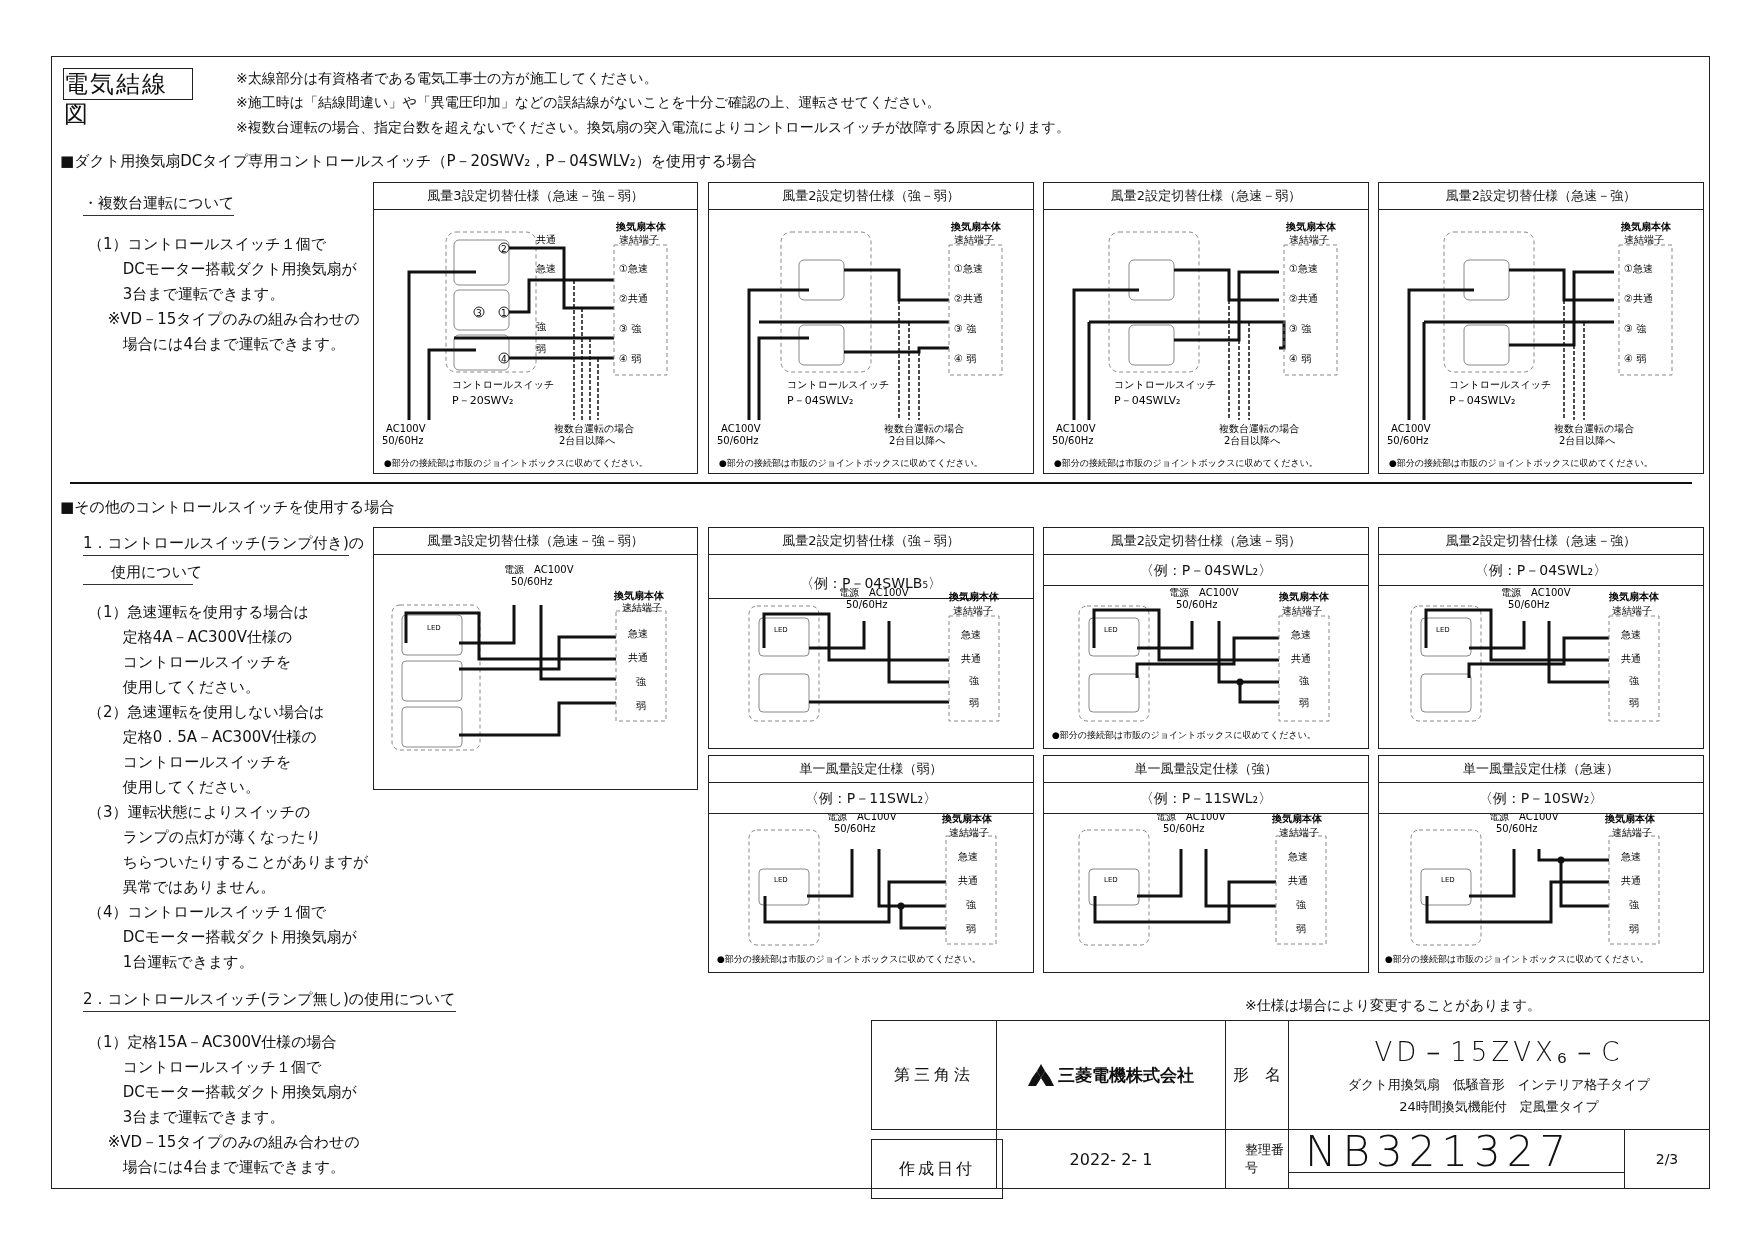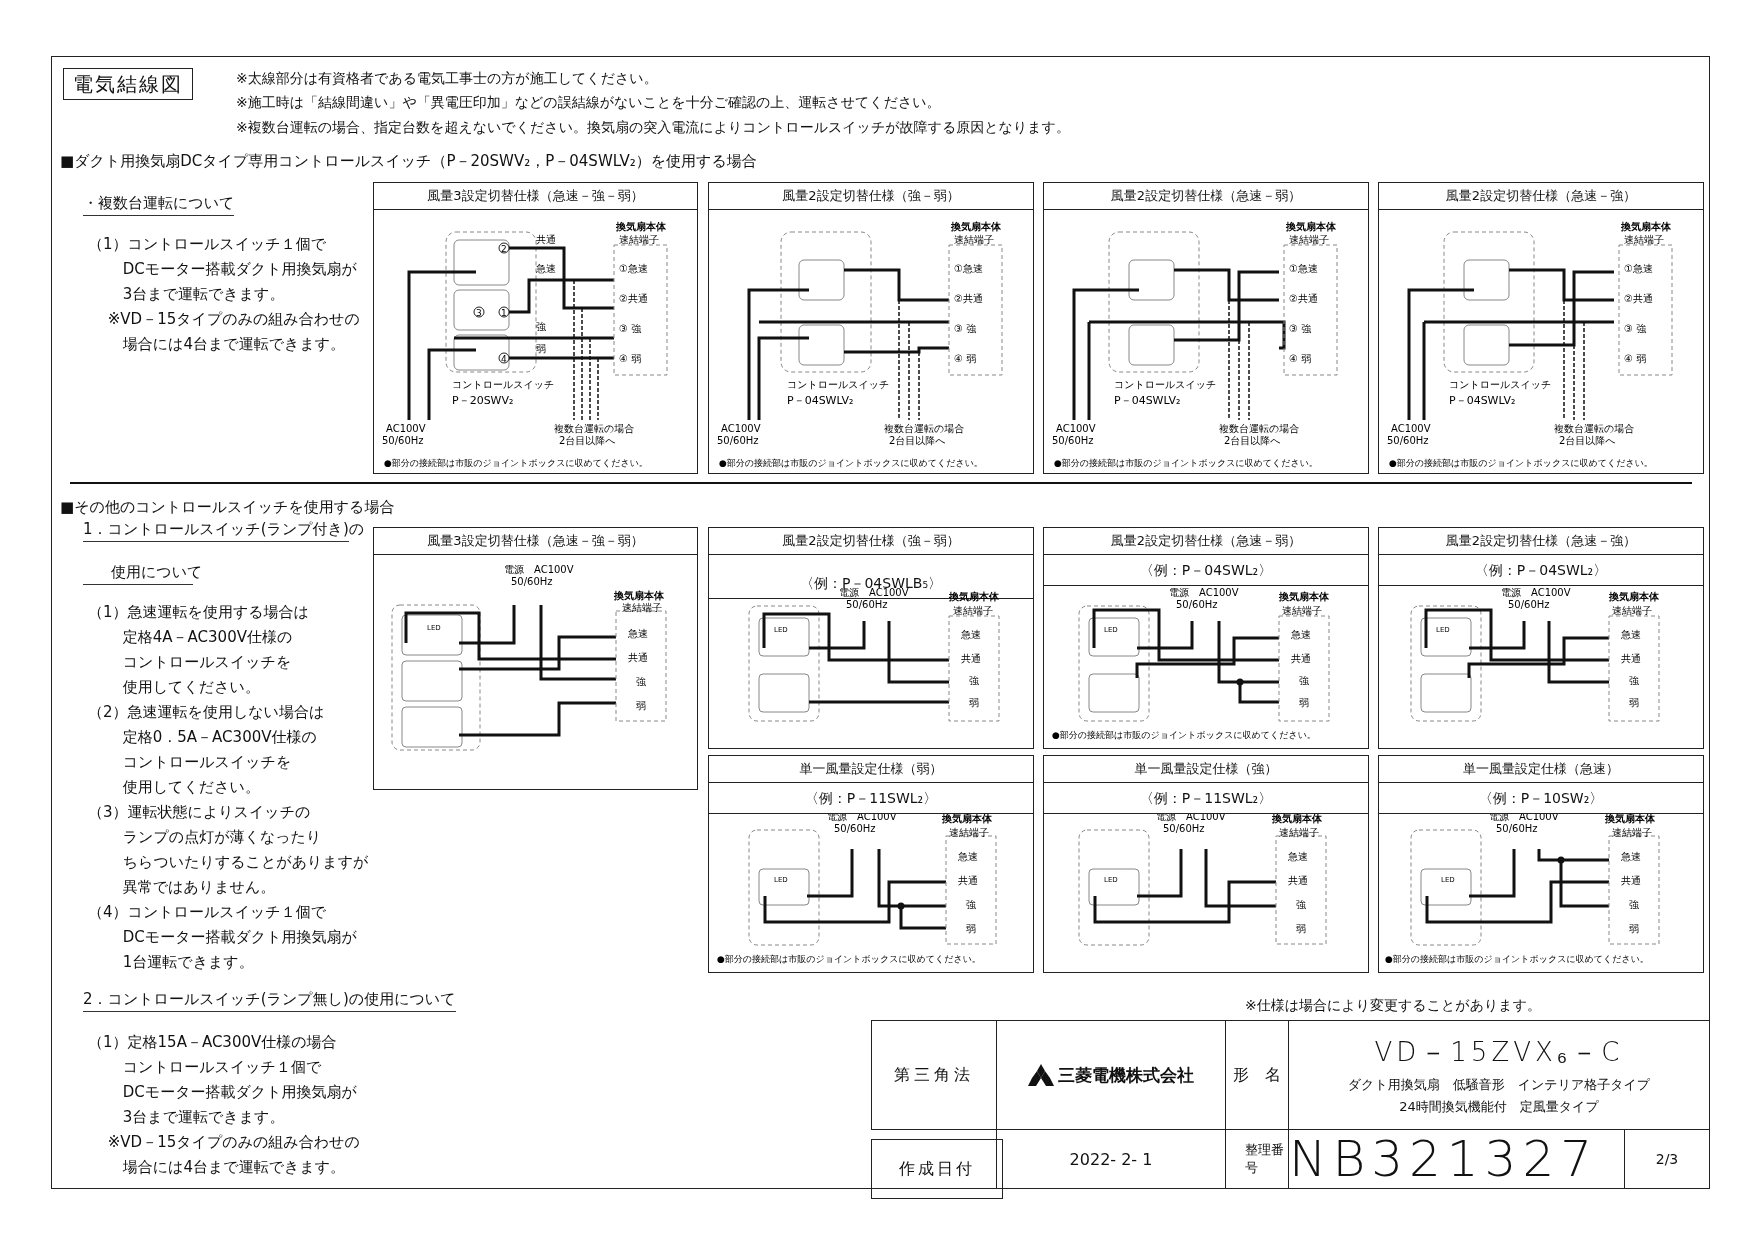--- a/index.html
+++ b/index.html
@@ -1,19 +1,19 @@
 <!DOCTYPE html>
 <html><head>
 <meta charset="utf-8">
 <style>
   html,body{margin:0;padding:0;background:#fff;}
   body{width:1754px;height:1240px;position:relative;font-family:"DejaVu Sans",sans-serif;color:#111;overflow:hidden;}
   .abs{position:absolute;}
   .frame{position:absolute;left:51px;top:56px;width:1659px;height:1133px;border:1.5px solid #222;box-sizing:border-box;}
-  .title-box{left:63px;top:68px;width:128px;height:30px;border:1.5px solid #222;font-size:20px;text-align:center;line-height:30px;letter-spacing:2px;}
+  .title-box{left:63px;top:68px;width:128px;height:30px;border:1.5px solid #222;font-size:24px;line-height:30px;letter-spacing:2px;}
   .note{font-size:14px;white-space:nowrap;}
   .sec{font-size:15px;white-space:nowrap;}
   .sub{font-size:15px;white-space:nowrap;border-bottom:1.2px solid #333;padding-bottom:2px;}
   .txt{font-size:15px;white-space:nowrap;line-height:25px;}
   .panel{position:absolute;border:1.5px solid #222;box-sizing:border-box;background:#fff;}
   .panel .ph{border-bottom:1.2px solid #222;text-align:center;font-size:13px;}
   .panel svg{position:absolute;left:0;}
   .divider{left:70px;top:482px;width:1622px;height:0;border-top:2.5px solid #111;}
   .tb{position:absolute;border:1.2px solid #222;box-sizing:border-box;display:flex;align-items:center;justify-content:center;font-size:16px;}
   svg text{font-family:"DejaVu Sans",sans-serif;}
@@ -181,21 +181,21 @@
     <text x="8" y="234" font-size="10">50/60Hz</text>
     <text x="175" y="222" font-size="10">複数台運転の場合</text>
     <text x="180" y="234" font-size="10">2台目以降へ</text>
     <text x="10" y="256" font-size="9">●部分の接続部は市販のジョイントボックスに収めてください。</text>
   </svg>
 </div>
 
 <div class="abs divider"></div>
 
 <div class="abs sec" style="left:60px;top:498px;">■その他のコントロールスイッチを使用する場合</div>
-<div class="abs sub" style="left:83px;top:520px;width:266px;">1．コントロールスイッチ(ランプ付き)の</div>
+<div class="abs sub" style="left:83px;top:534px;width:266px;">1．コントロールスイッチ(ランプ付き)の</div>
 <div class="abs sub" style="left:83px;top:563px;width:110px;padding-left:28px;box-sizing:border-box;">使用について</div>
 <div class="abs" style="left:88px;top:600px;">
   <div class="txt">（1）急速運転を使用する場合は</div>
   <div class="txt">　　 定格4A－AC300V仕様の</div>
   <div class="txt">　　 コントロールスイッチを</div>
   <div class="txt">　　 使用してください。</div>
   <div class="txt">（2）急速運転を使用しない場合は</div>
   <div class="txt">　　 定格0．5A－AC300V仕様の</div>
   <div class="txt">　　 コントロールスイッチを</div>
   <div class="txt">　　 使用してください。</div>
@@ -402,14 +402,14 @@
 </div>
 <div class="tb" style="left:1225px;top:1020px;width:64px;height:110px;">形　名</div>
 <div class="tb" style="left:1288px;top:1020px;width:422px;height:110px;flex-direction:column;">
   <div style="font-size:26px;letter-spacing:4px;font-weight:300;">VD－15ZVX₆－C</div>
   <div style="font-size:13px;margin-top:6px;">ダクト用換気扇　低騒音形　インテリア格子タイプ</div>
   <div style="font-size:13px;margin-top:4px;">24時間換気機能付　定風量タイプ</div>
 </div>
 <div class="tb" style="left:871px;top:1107px;width:132px;height:60px;letter-spacing:3px;margin-top:32px;">作成日付</div>
 <div class="tb" style="left:996px;top:1129px;width:230px;height:60px;">2022- 2- 1</div>
 <div class="tb" style="left:1225px;top:1129px;width:64px;height:60px;font-size:13px;padding-left:19px;">整理番号</div>
-<div class="tb" style="left:1288px;top:1129px;width:337px;height:60px;font-size:50px;font-weight:100;letter-spacing:6px;justify-content:flex-start;padding-left:0;">NB321327</div>
+<div class="tb" style="left:1288px;top:1129px;width:337px;height:44px;font-size:42px;font-weight:100;letter-spacing:6px;justify-content:flex-start;padding-left:16px;">NB321327</div>
 <div class="tb" style="left:1624px;top:1129px;width:86px;height:60px;font-size:14px;">2/3</div>
 
 </body></html>

